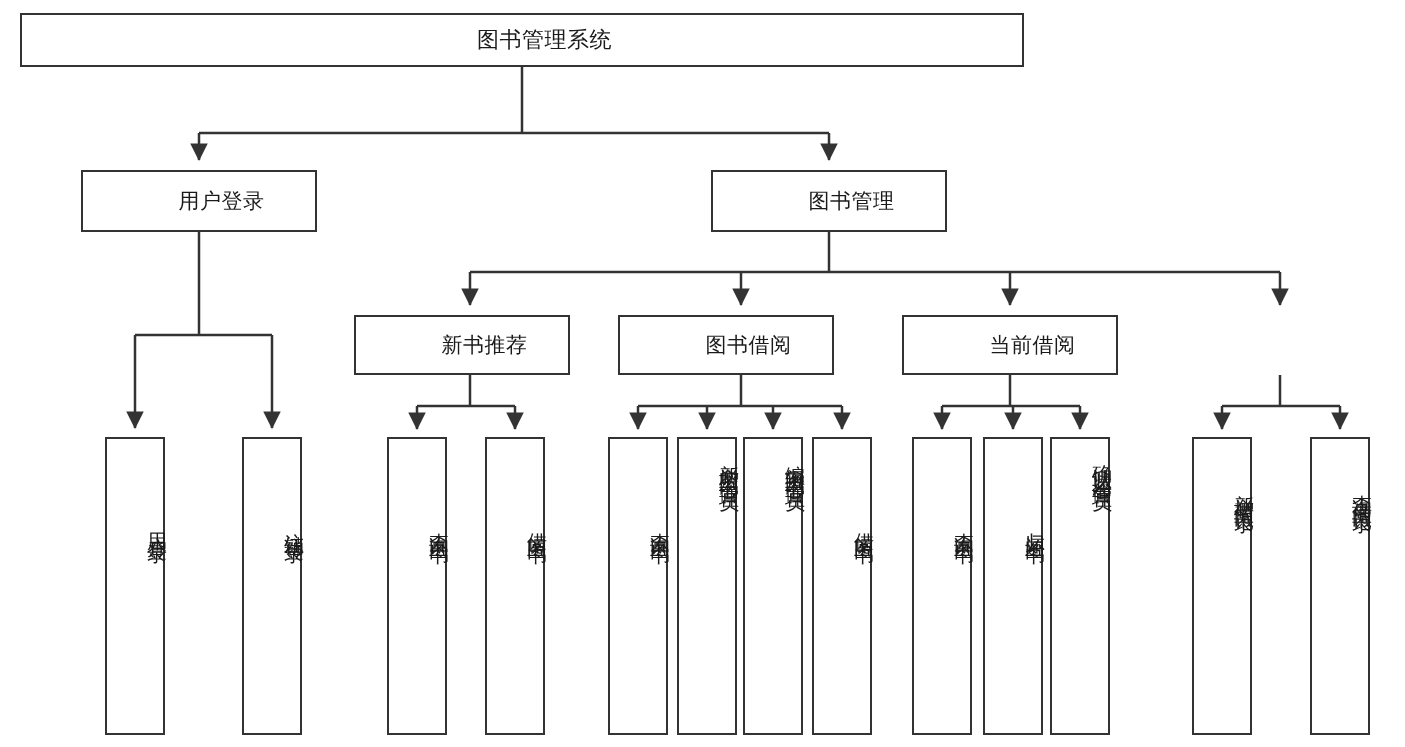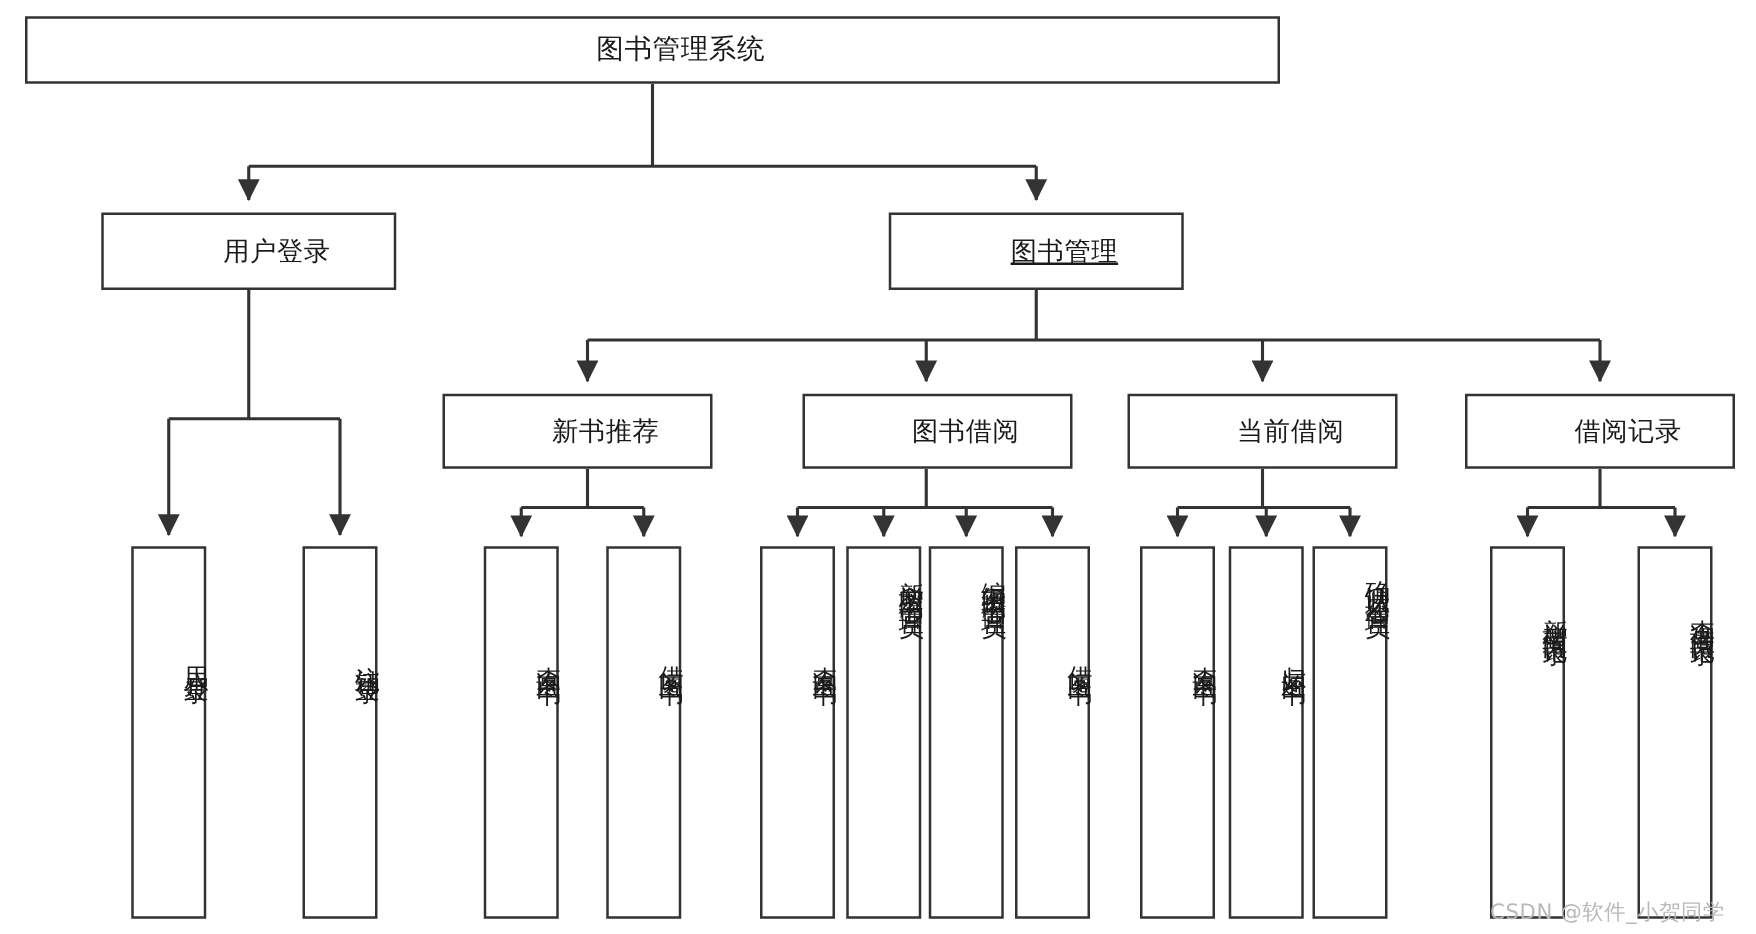--- a/index.html
+++ b/index.html
@@ -121,35 +121,32 @@
     </g>
   </svg>
 
   <div class="node horiz root" style="left:20px; top:13px; width:1004px; height:54px;">
     <span>图书管理系统</span>
   </div>
 
   <div class="node horiz" style="left:81px; top:170px; width:236px; height:62px;">
     <span>用户登录</span>
   </div>
-  <div class="node horiz" style="left:711px; top:170px; width:236px; height:62px;text-decoration:underline;">
+  <div class="node horiz" style="left:711px; top:170px; width:236px; height:62px;">
     <span>图书管理</span>
   </div>
 
   <div class="node horiz" style="left:354px; top:315px; width:216px; height:60px;">
     <span>新书推荐</span>
   </div>
-  <div class="node horiz" style="left:642px; top:315px; width:216px; height:60px;">
+  <div class="node horiz" style="left:618px; top:315px; width:216px; height:60px;">
     <span>图书借阅</span>
   </div>
   <div class="node horiz" style="left:902px; top:315px; width:216px; height:60px;align-items:center;">
     <span>当前借阅</span>
-  </div>
-  <div class="node horiz" style="left:1172px; top:315px; width:216px; height:60px;">
-    <span>借阅记录</span>
   </div>
 
   <div class="node leaf" style="left:105px; top:437px; width:60px; height:298px; padding-top:78px;">
     <span class="vtext">用户登录</span>
   </div>
   <div class="node leaf" style="left:242px; top:437px; width:60px; height:298px; padding-top:78px;">
     <span class="vtext">注销登录</span>
   </div>
 
   <div class="node leaf" style="left:387px; top:437px; width:60px; height:298px; padding-top:78px;">
@@ -182,17 +179,14 @@
     <span class="vtext">确认归还（管理员）</span>
   </div>
 
   <div class="node leaf" style="left:1192px; top:437px; width:60px; height:298px; padding-top:40px;">
     <span class="vtext">新增借阅记录</span>
   </div>
   <div class="node leaf" style="left:1310px; top:437px; width:60px; height:298px; padding-top:40px;">
     <span class="vtext">查询借阅记录</span>
   </div>
 
-  <div class="watermark" style="left:1192px; top:718px;">
-    <span>CSDN @软件_小贺同学</span>
-  </div>
 
 </div>
 
 </body></html>

